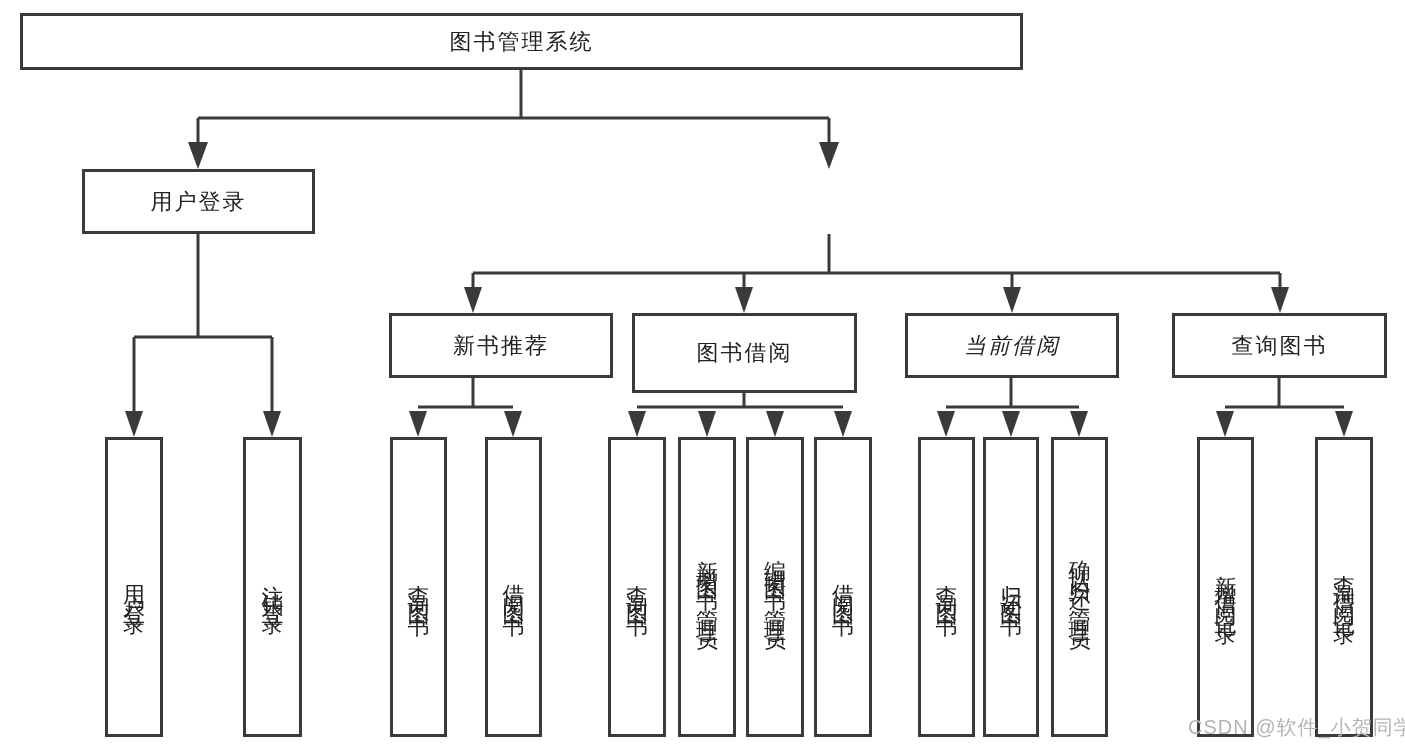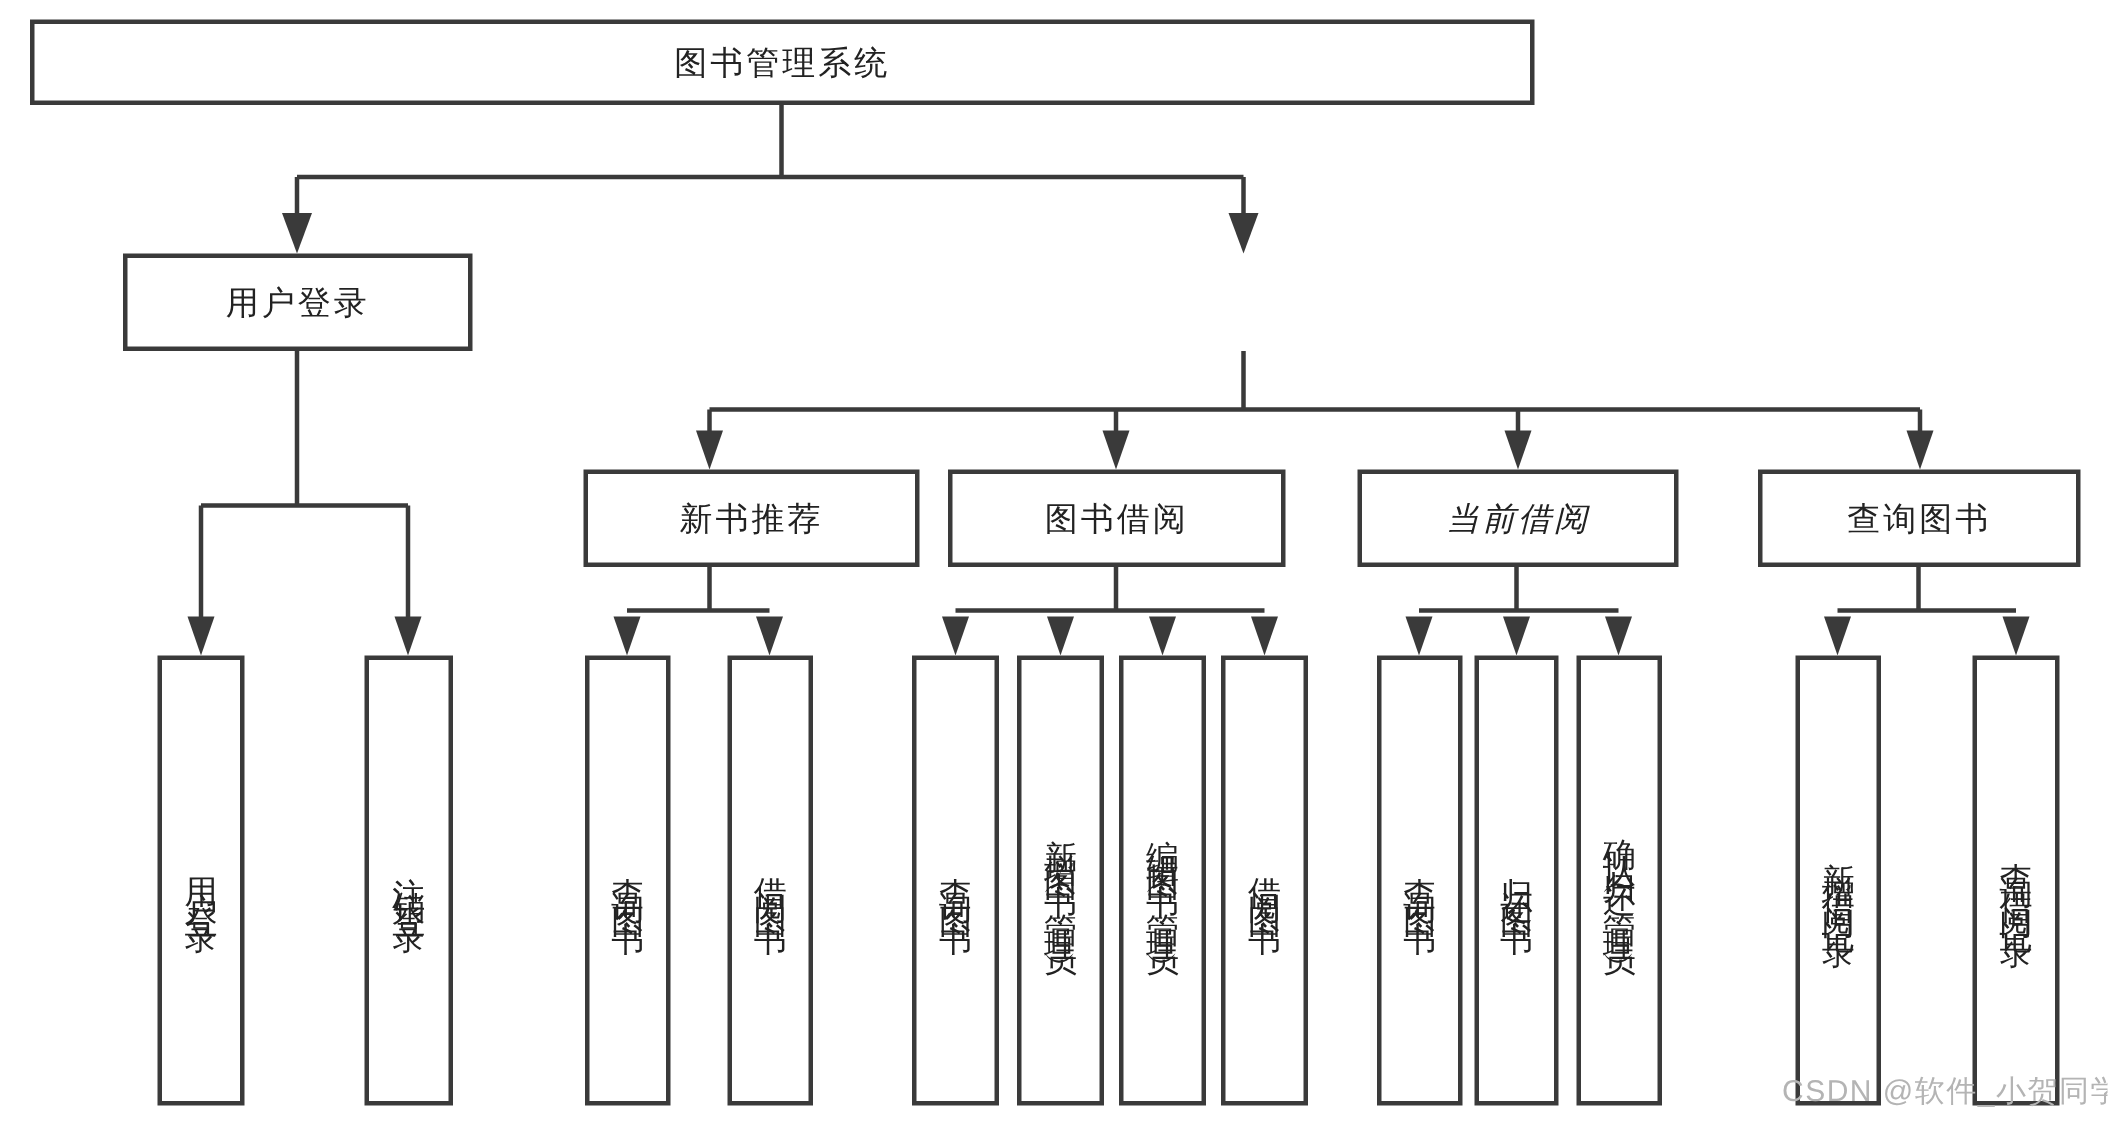--- a/index.html
+++ b/index.html
@@ -43,21 +43,21 @@
     text-orientation: upright;
     letter-spacing: 10px;
     line-height: 1;
     white-space: nowrap;
   }
   
   #n-root           { left: 20px;   top: 13px;  width: 1003px; height: 57px; }
   #n-user-login     { left: 82px;   top: 169px; width: 233px;  height: 65px; }
   #n-book-mgmt      { left: 712px;  top: 169px; width: 234px;  height: 65px; }
   #n-new-book-rec   { left: 361px;  top: 313px; width: 224px;  height: 65px; margin-left: 28px; }
-  #n-book-borrow    { left: 632px;  top: 313px; width: 225px;  height: 65px; }
+  #n-book-borrow    { left: 632px;  top: 313px; width: 225px;  height: 80px; }
   #n-current-borrow { left: 905px;  top: 313px; width: 214px;  height: 65px; font-style: italic; }
   #n-borrow-record  { left: 1172px; top: 313px; width: 215px;  height: 65px; }
   
   .leaf { top: 437px; height: 300px; }
   #n-leaf-user-login   { left: 105px;  width: 58px; }
   #n-leaf-logout       { left: 243px;  width: 59px; }
   #n-leaf-nbr-query    { left: 390px;  width: 57px; }
   #n-leaf-nbr-borrow   { left: 485px;  width: 57px; }
   #n-leaf-bb-query     { left: 608px;  width: 58px; }
   #n-leaf-bb-add       { left: 678px;  width: 58px; }

